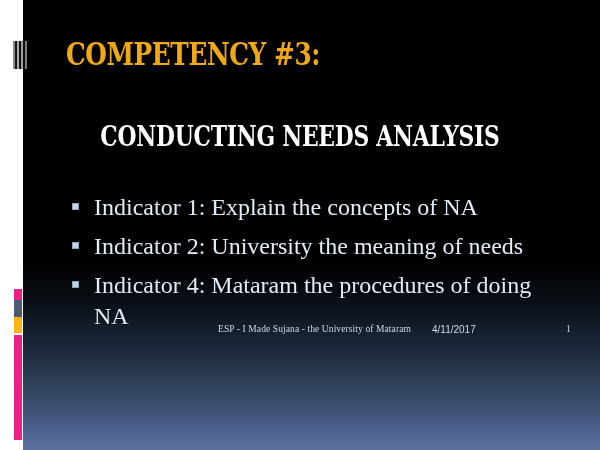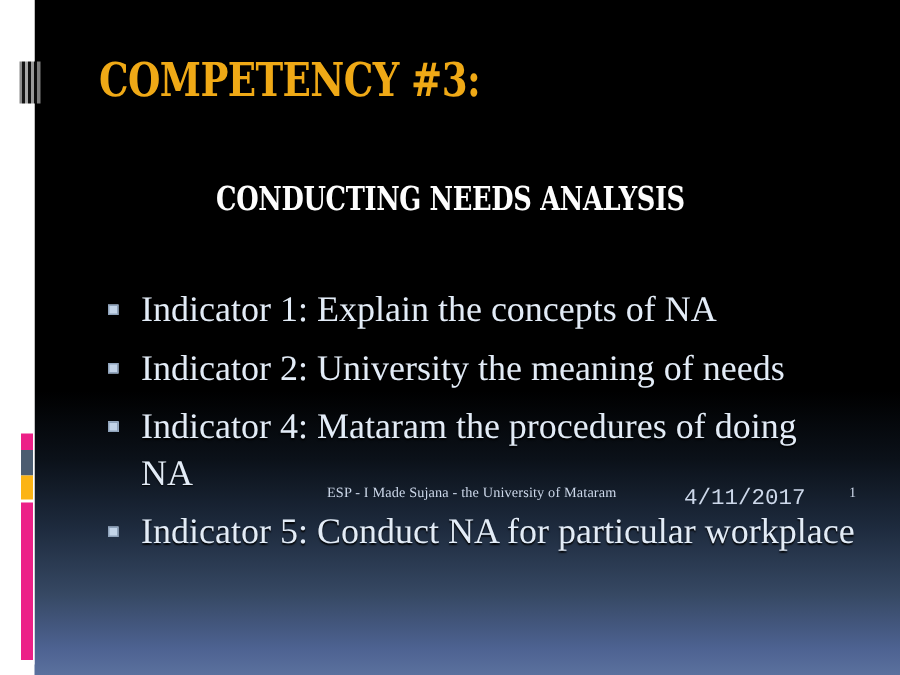--- a/index.html
+++ b/index.html
@@ -111,21 +111,21 @@
   
   .subtitle {
     position: absolute;
     left: 0;
     top: 120px;
     width: 600px;
     text-align: center;
     color: #fdfdfd;
     font-family: "DejaVu Serif", "Liberation Serif", serif;
     font-weight: bold;
-    font-size: 22px;
+    font-size: 28px;
     letter-spacing: -0.3px;
     white-space: nowrap;
   }
   .subtitle span {
     display: inline-block;
     transform: scaleX(0.78);
   }
 
   
   .bullets {
@@ -173,25 +173,25 @@
     left: 218px;
     top: 0;
     color: #cdd8ea;
     font-family: "Liberation Serif", "DejaVu Serif", serif;
     font-size: 9.5px;
     letter-spacing: 0.1px;
     white-space: nowrap;
   }
   .footer-date {
     position: absolute;
-    left: 456px;
+    left: 432px;
     top: 0;
     color: #cdd8ea;
-    font-family: Liberation Mono, monospace;
-    font-size: 15px;
+    font-family: Liberation Sans, sans-serif;
+    font-size: 10px;
     white-space: nowrap;
   }
   .footer-page {
     position: absolute;
     left: 566px;
     top: 0;
     color: #cdd8ea;
     font-family: "Liberation Serif", "DejaVu Serif", serif;
     font-size: 9.5px;
   }
@@ -226,24 +226,20 @@
       <li class="bullet-row">
         <span class="bullet-marker"></span>
         <span>Indicator 2: University the meaning of needs</span>
       </li>
       <li class="bullet-row">
         <span class="bullet-marker"></span>
       </li>
       <li class="bullet-row">
         <span class="bullet-marker"></span>
         <span>Indicator 4: Mataram the procedures of doing NA</span>
-      </li>
-      <li class="bullet-row">
-        <span class="bullet-marker"></span>
-        <span>Indicator 5: Conduct NA for particular workplace</span>
       </li>
     </ul>
 
     <div class="footer">
       <span class="footer-text">ESP - I Made Sujana - the University of  Mataram</span>
       <span class="footer-date">4/11/2017</span>
       <span class="footer-page">1</span>
     </div>
 
   </div>

